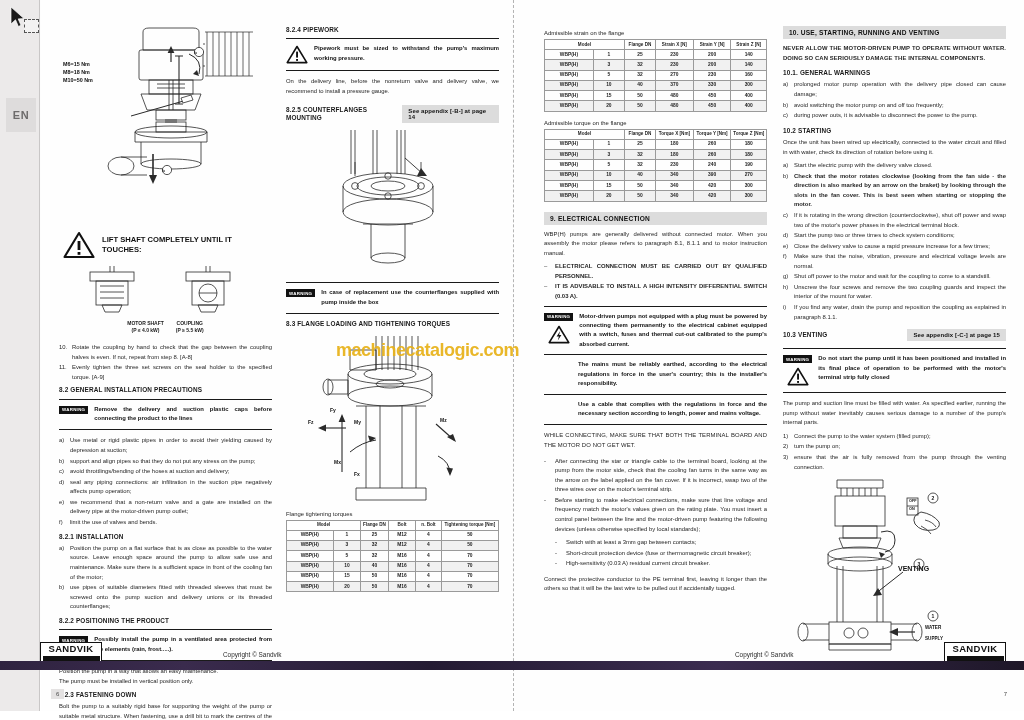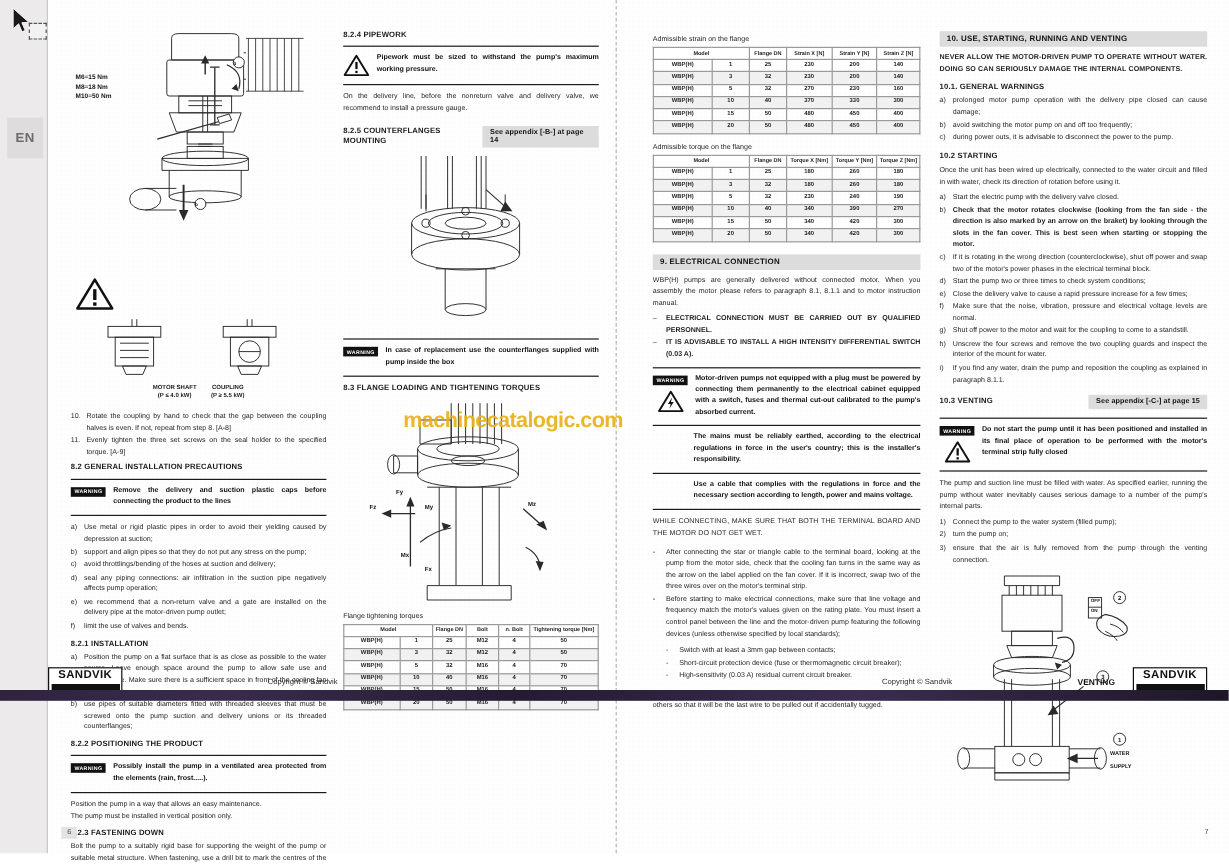--- a/index.html
+++ b/index.html
@@ -4,21 +4,21 @@
 <style>
   * { box-sizing: border-box; margin: 0; padding: 0; }
   html, body {
     width: 1024px; height: 720px;
     background: #ffffff;
     font-family: "Liberation Sans", sans-serif;
     overflow: hidden;
   }
   #viewer {
     position: relative;
-    width: 1024px; height: 584px;
+    width: 1024px; height: 670px;
     background: #fdfdfd;
     padding-left: 41px;
   }
   
   .left-rail {
     position: absolute; left: 0; top: 0; width: 40px; height: 711px;
     background: #eceaea; border-right: 1px solid #c9c7c7;
   }
   .lang-tab {
     position: absolute; left: 6px; top: 98px; width: 30px; height: 34px;
@@ -239,20 +239,21 @@
         </div>
 
         <div class="lift-row">
           <div class="tri" style="width:32px;height:28px;">
             <svg viewBox="0 0 32 28" style="width:32px;height:28px;">
               <path d="M16,2 L30.5,26 L1.5,26 Z" fill="#fff" stroke="#111" stroke-width="2.1" stroke-linejoin="round"></path>
               <rect x="14.6" y="10" width="2.8" height="9" fill="#111"></rect>
               <rect x="14.6" y="21" width="2.8" height="2.8" fill="#111"></rect>
             </svg>
           </div>
+          <div class="lift-text">LIFT SHAFT COMPLETELY UNTIL IT TOUCHES:</div>
         </div>
 
         <div class="fig">
           <svg width="200" height="56" viewBox="0 0 200 56">
             <g fill="none" stroke="#2a2a2a" stroke-width="0.8">
               <rect x="24" y="10" width="44" height="9"></rect>
               <rect x="30" y="19" width="32" height="24"></rect>
               <path d="M36,43 l20,0 l-3,7 l-14,0 z"></path>
               <path d="M44,4 l0,6 M48,4 l0,6"></path>
               <path d="M34,24 l24,0 M34,30 l24,0 M34,36 l24,0"></path>

